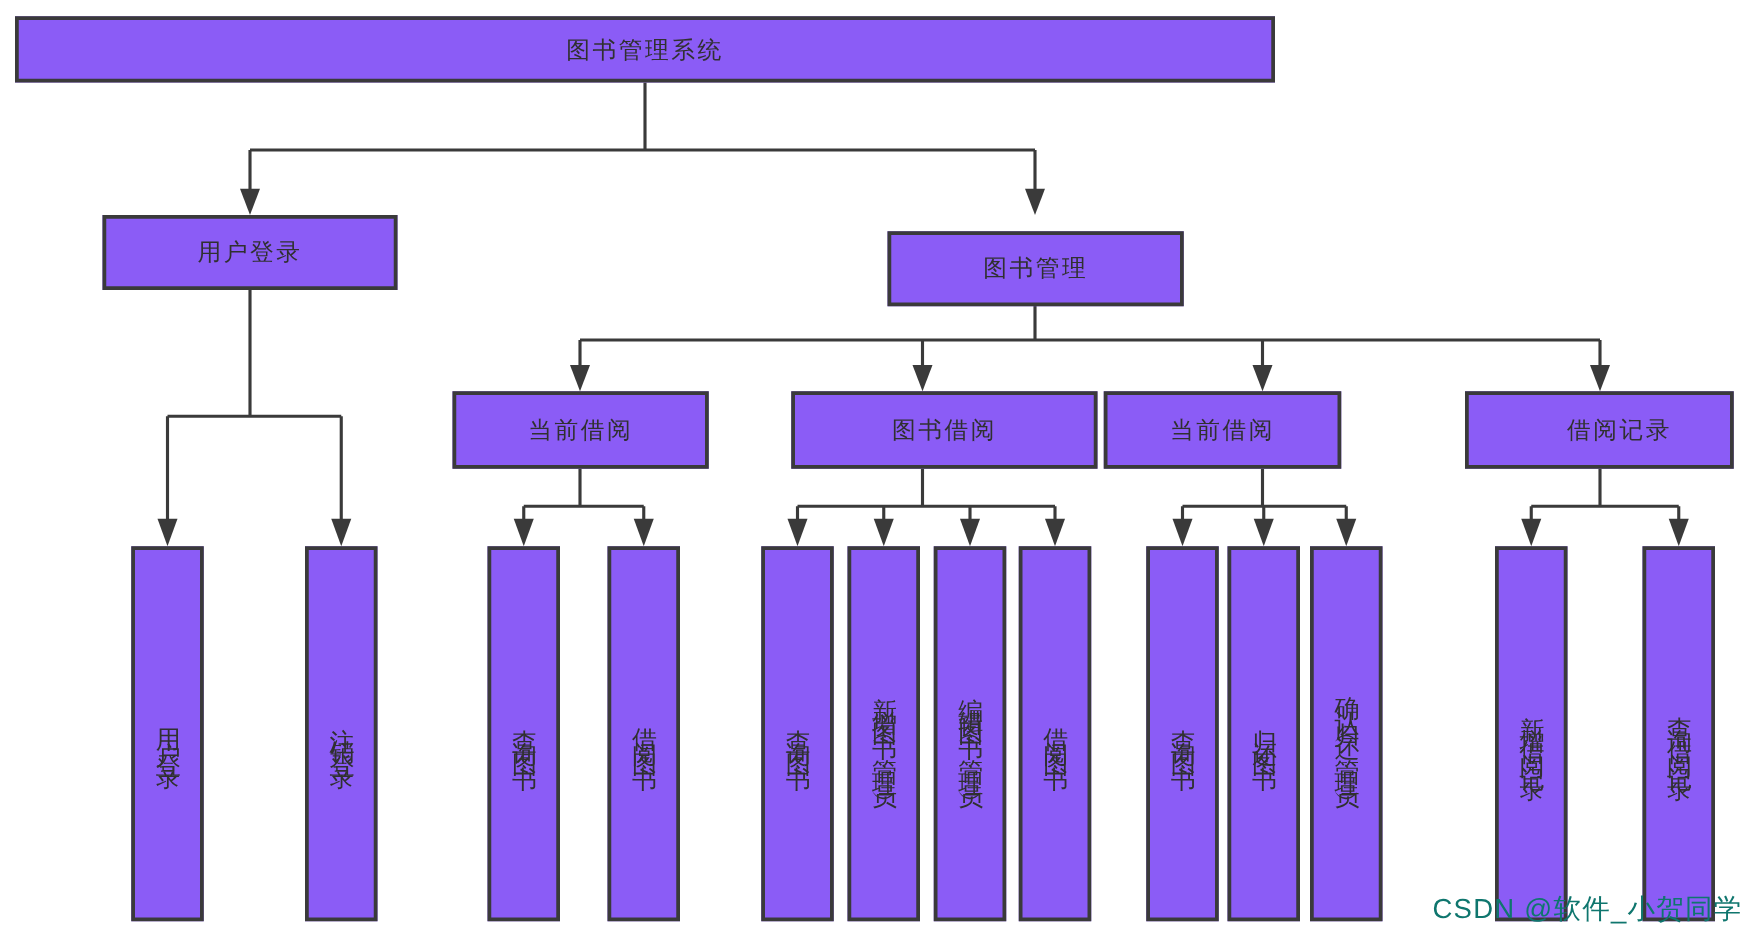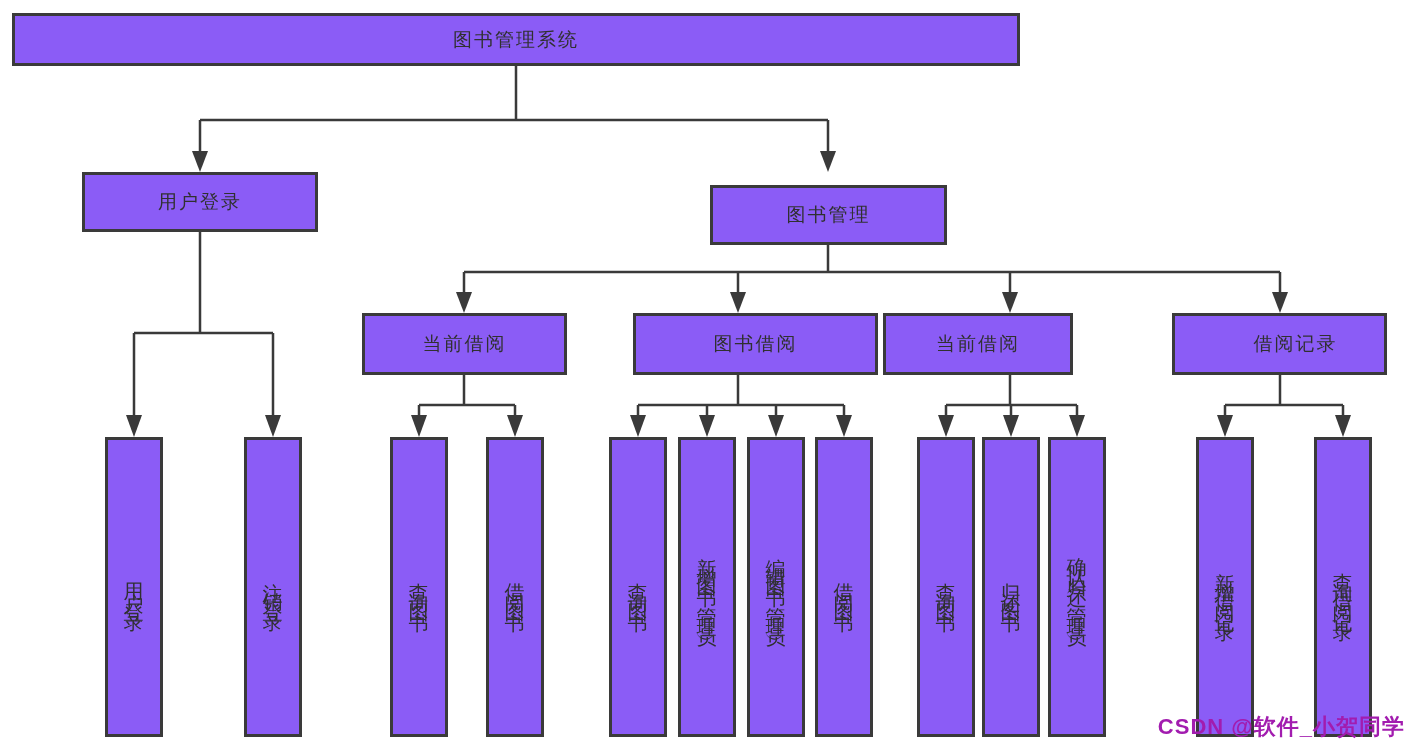--- a/index.html
+++ b/index.html
@@ -38,27 +38,26 @@
   #box-records{left:1172px;top:313px;width:215px;height:62px;padding-left:32px;}
 
   #leaf-u1{left:105px;} #leaf-u2{left:244px;}
   #leaf-r1{left:390px;} #leaf-r2{left:486px;}
   #leaf-b1{left:609px;} #leaf-b2{left:678px;} #leaf-b3{left:747px;} #leaf-b4{left:815px;}
   #leaf-c1{left:917px;} #leaf-c2{left:982px;} #leaf-c3{left:1048px;}
   #leaf-x1{left:1196px;} #leaf-x2{left:1314px;}
 
   #watermark{
     position:absolute;
-    right:0;bottom:5px;
+    right:11px;bottom:5px;
     font-size:22px;
     letter-spacing:1px;
-    color:#a21caf;
+    color:#0f766e;
     z-index:10;
     white-space:nowrap;
-    font-weight:bold;
   }
   .cline{stroke:#3a3a3a;stroke-width:2.5;fill:none;}
   .ahead{fill:#3a3a3a;stroke:none;}
 </style>
 </head>
 <body>
 
 <svg id="connectors" viewBox="0 0 1405 747" xmlns="http://www.w3.org/2000/svg">
   <g>
     <path class="cline" d="M516 66 V120 M200 120 H828 M200 120 V153 M828 120 V153"></path>

